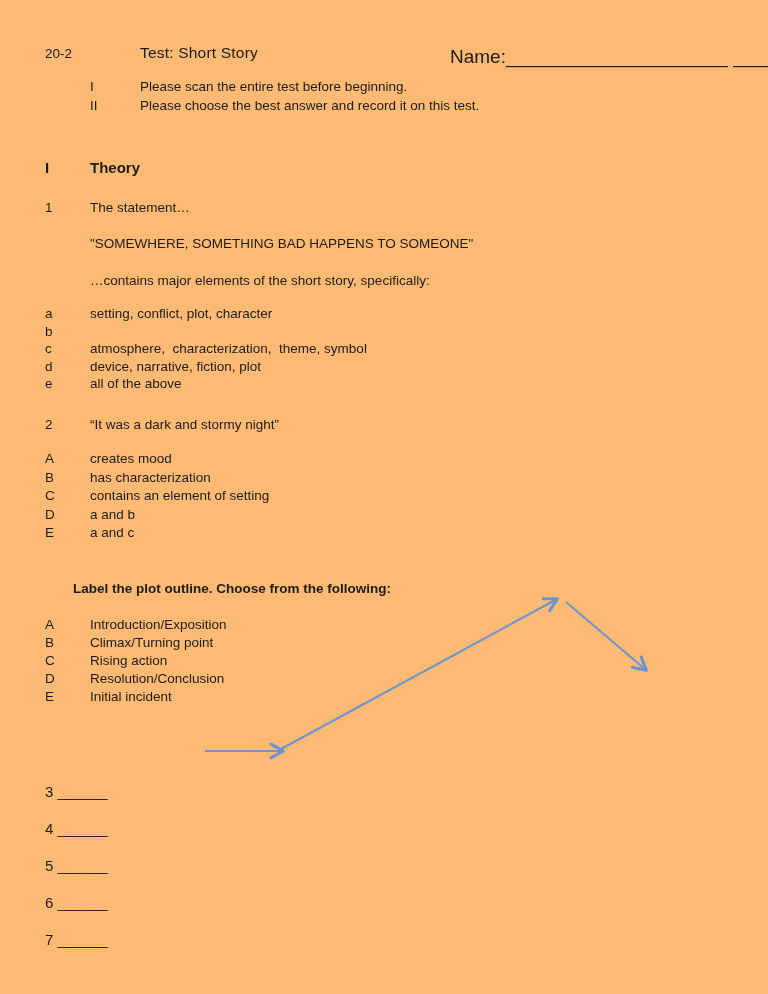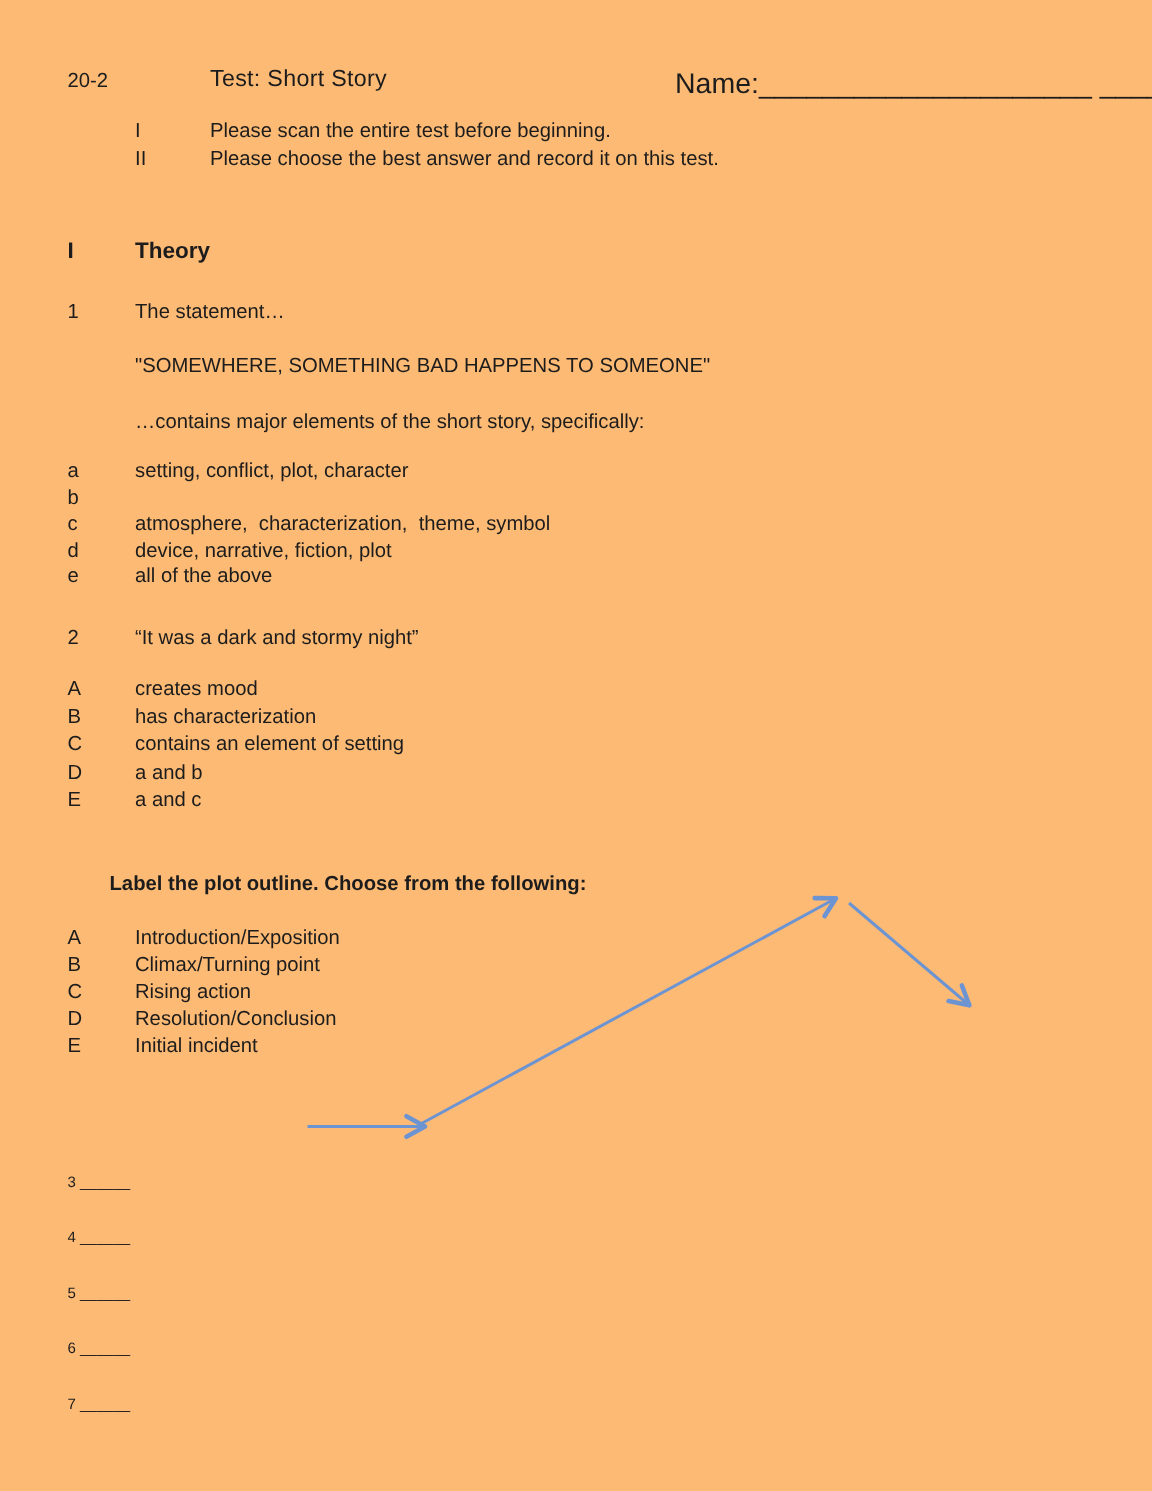--- a/index.html
+++ b/index.html
@@ -14,21 +14,21 @@
   .row .lbl{flex:0 0 45px;}
   .row.instr{left:90px;}
   .row.instr .lbl{flex:0 0 50px;}
   .row.opts{left:45px;}
   .txt{white-space:pre;}
   .course-code{font-size:13.5px;}
   .doc-title{font-size:15.5px;font-weight:normal;letter-spacing:.2px;text-align:right;}
   .name-line{font-size:19px;white-space:pre;}
   .section-head{font-size:15px;font-weight:bold;}
   .bold-head{font-size:13.5px;font-weight:bold;}
-  .blank-row{position:absolute;left:45px;font-size:10px;white-space:pre;}
+  .blank-row{position:absolute;left:45px;font-size:15px;white-space:pre;}
   svg.diagram{position:absolute;left:0;top:575px;}
 </style>
 </head>
 <body>
 
 <div class="page">
 
   <span class="abs course-code" style="left:45px;top:46px;">20-2</span>
   <span class="abs doc-title" style="left:140px;top:44px;">Test: Short Story</span>
   <span class="abs name-line" style="left:450px;top:46px;"><span>Name:</span><span>_____________________</span> <span>____</span><span>/24</span></span>

